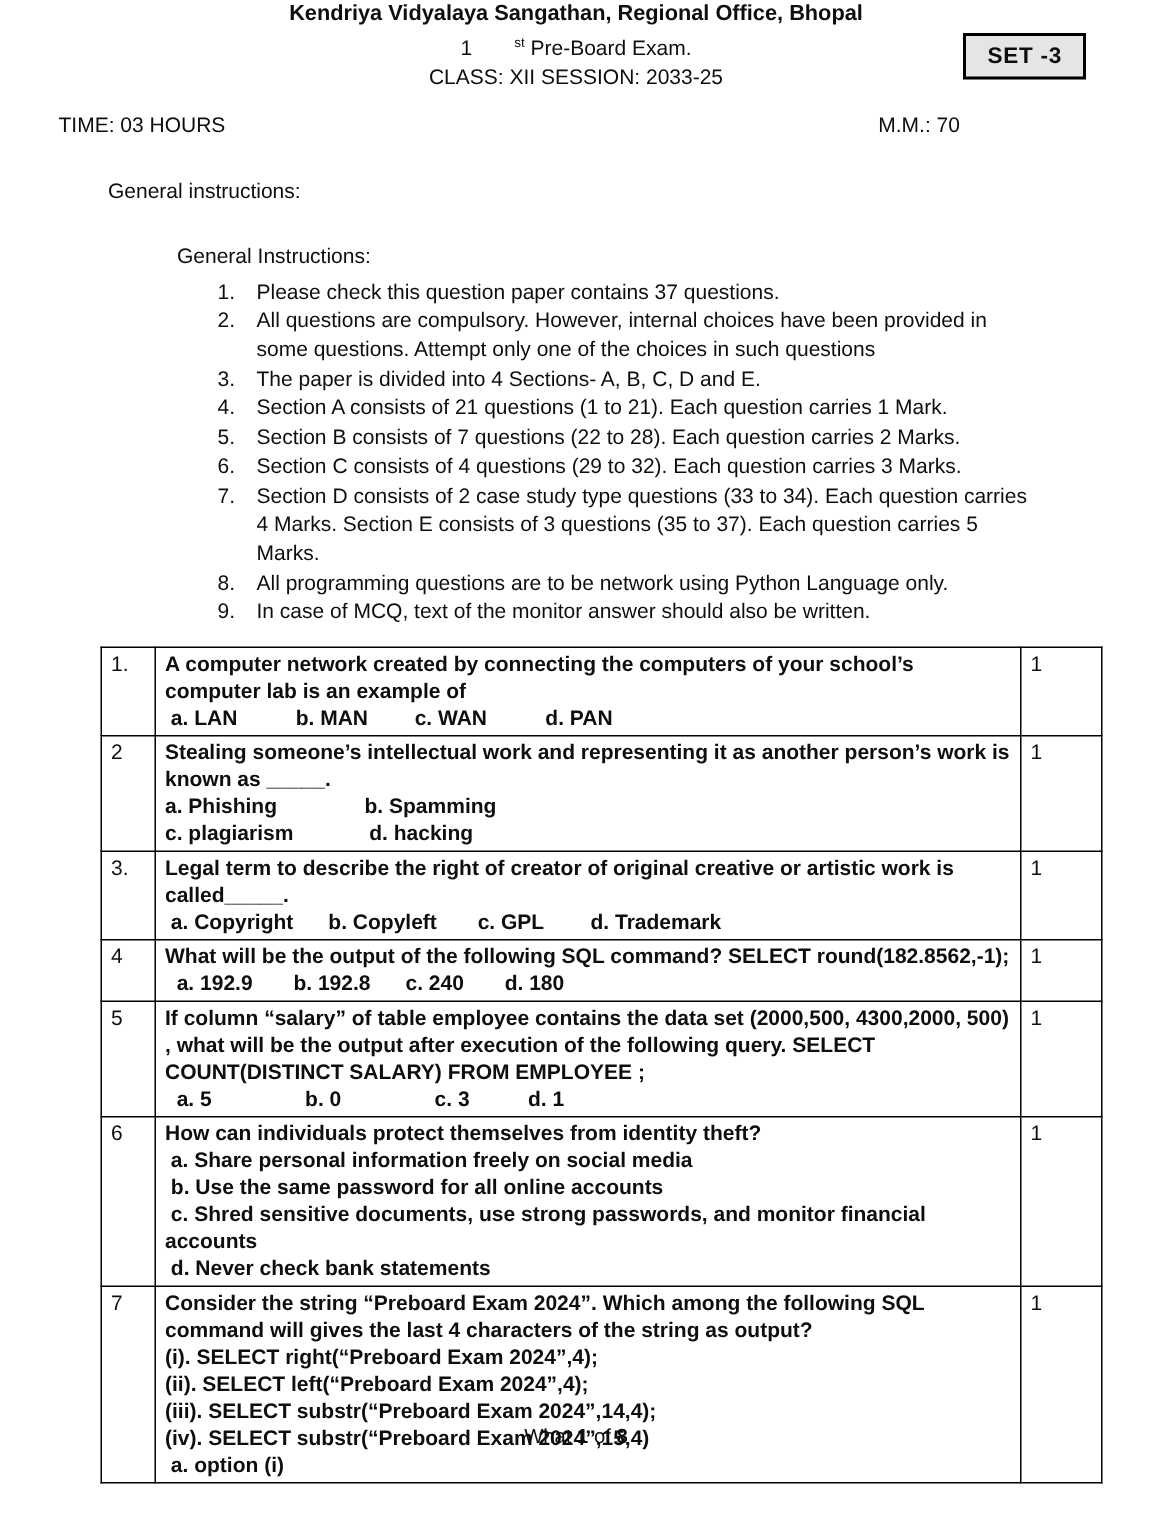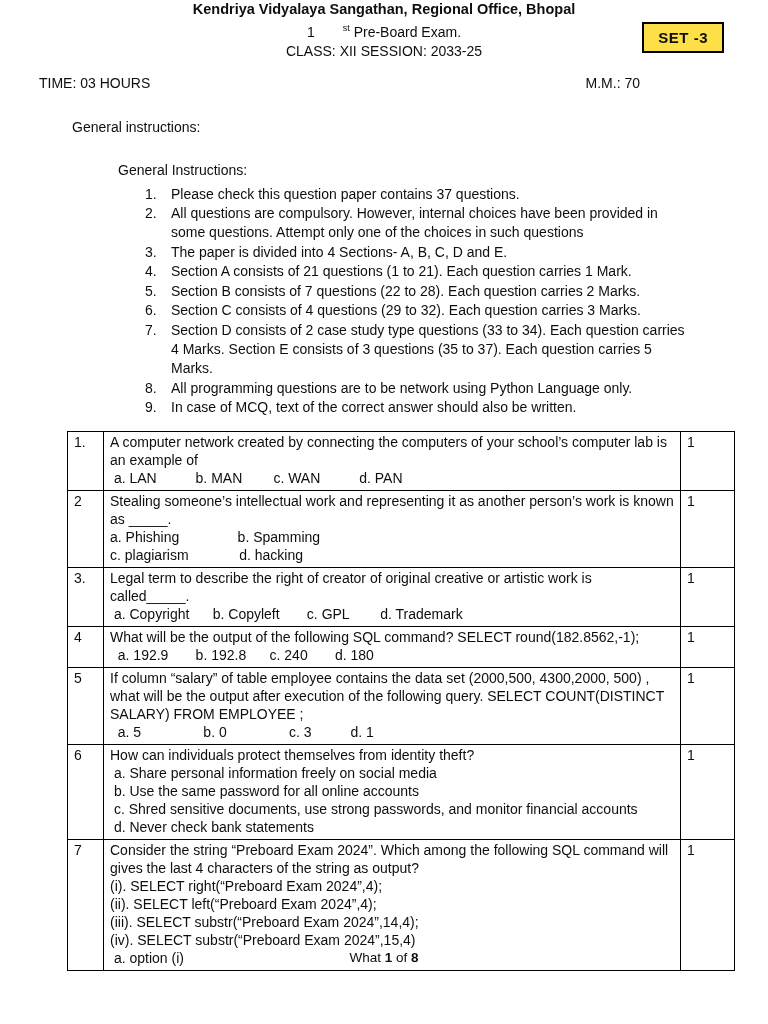--- a/index.html
+++ b/index.html
@@ -19,21 +19,21 @@
   
   .set-box {
     position: absolute;
     top: 22px;
     right: 44px;
     border: 2px solid #000;
     padding: 5px 14px;
     font-weight: 700;
     font-size: 15px;
     letter-spacing: 0.5px;
-    background: #fde047;
+    background: #e5e5e5;
     margin-left: 48px;
   }
   .header { text-align: center; }
   .header .line { line-height: 18px; margin-bottom: 1px; }
   .title { font-weight: 700; font-size: 14.5px; }
   sup { font-size: 9px; margin-left: 28px; }
 
   .time-row {
     display: flex;
     justify-content: space-between;
@@ -58,21 +58,21 @@
   }
   table.qtable td {
     border: 1px solid #000;
     vertical-align: top;
     padding: 1px 6px 3px 6px;
     line-height: 18px;
   }
   col.c-num { width: 36px; }
   col.c-marks { width: 54px; }
   .sec-head { text-align: center; }
-  .text-cell { white-space: pre-wrap; word-wrap: break-word; }
+  .text-cell { white-space: pre-wrap; word-wrap: break-word; font-weight: bold; }
   .num-cell { padding-left: 8px; }
   .marks-cell { padding-left: 8px; }
 
   
   .footer {
     position: absolute;
     bottom: 58px;
     left: 0;
     width: 100%;
     text-align: center;
@@ -129,21 +129,21 @@
     <div class="gi-item">
         <span class="gi-num">7.</span>
         <span class="gi-text">Section D consists of 2 case study type questions (33 to 34). Each question carries 4 Marks.  Section E consists of 3 questions (35 to 37). Each question carries 5 Marks.</span>
       </div>
     <div class="gi-item">
         <span class="gi-num">8.</span>
         <span class="gi-text">All programming questions are to be network using Python Language only.</span>
       </div>
     <div class="gi-item">
         <span class="gi-num">9.</span>
-        <span class="gi-text">In case of MCQ, text of the correct answer should also be written.</span>
+        <span class="gi-text">In case of MCQ, text of the monitor answer should also be written.</span>
       </div>
   </div>
 
   <table class="qtable">
     <colgroup>
         <col class="c-num">
         <col>
         <col class="c-marks">
       </colgroup>
     <tbody>

